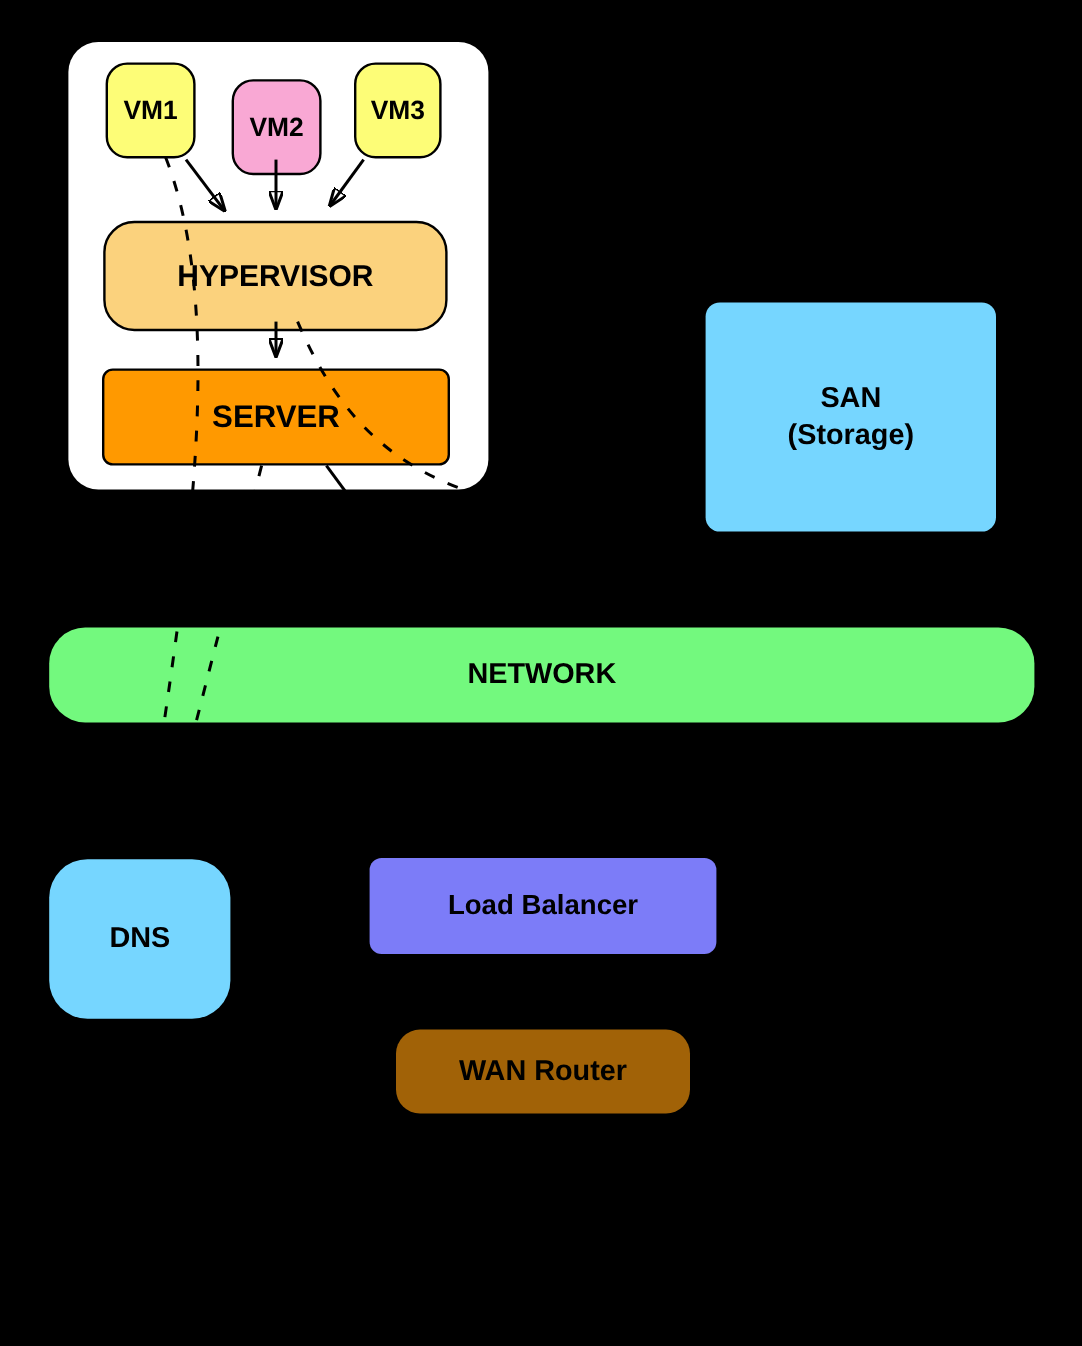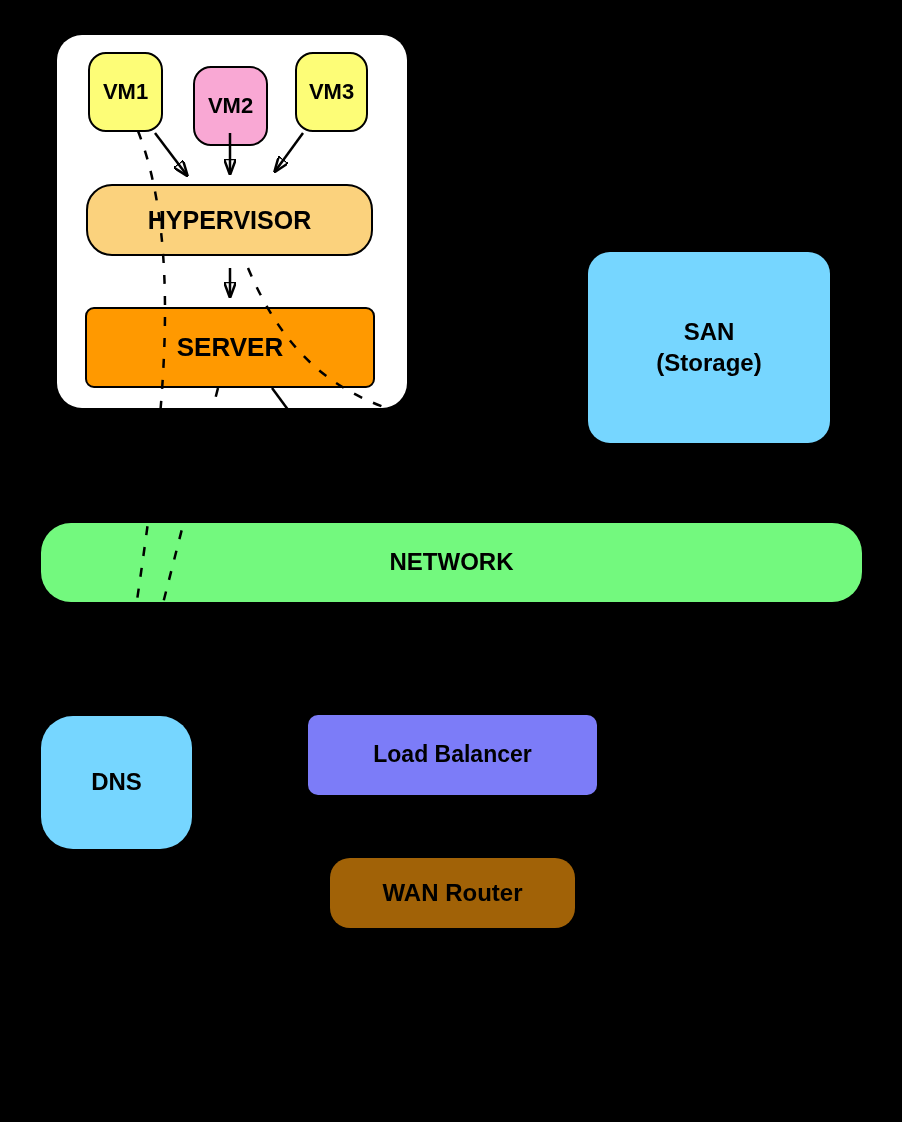--- a/index.html
+++ b/index.html
@@ -45,29 +45,29 @@
   </div>
 
   <div class="node" style="left: 193px; top: 66px; width: 75px; height: 80px; border-radius: 18px; background: #f9a8d4; font-size: 22px; border: 2.5px solid rgb(0, 0, 0);">
     <span class="lbl">VM2</span>
   </div>
 
   <div class="node" style="left: 295px; top: 52px; width: 73px; height: 80px; border-radius: 18px; background: rgb(253, 253, 119); font-size: 22px; border: 2.5px solid rgb(0, 0, 0);">
     <span class="lbl">VM3</span>
   </div>
 
-  <div class="node" style="left: 86px; top: 184px; width: 287px; height: 72px; border-radius: 26px; background: rgb(251, 210, 125); font-size: 25px; border: 2.5px solid rgb(0, 0, 0);">
+  <div class="node" style="left: 86px; top: 184px; width: 287px; height: 92px; border-radius: 26px; background: rgb(251, 210, 125); font-size: 25px; border: 2.5px solid rgb(0, 0, 0);">
     <span class="lbl">HYPERVISOR</span>
   </div>
 
   <div class="node" style="left: 85px; top: 307px; width: 290px; height: 81px; border-radius: 9px; background: rgb(255, 153, 0); font-size: 26px; border: 2.5px solid rgb(0, 0, 0);">
     <span class="lbl">SERVER</span>
   </div>
 
-  <div class="node" style="left: 588px; top: 252px; width: 242px; height: 191px; border-radius: 22px; background: rgb(118, 214, 255); font-size: 24px;">
+  <div class="node" style="left: 588px; top: 252px; width: 242px; height: 191px; border-radius: 12px; background: rgb(118, 214, 255); font-size: 24px;">
     <span class="lbl">SAN</span>
     <span class="lbl">(Storage)</span>
   </div>
 
   <div class="node" style="left: 41px; top: 523px; width: 821px; height: 79px; border-radius: 30px; background: rgb(115, 249, 126); font-size: 24px;">
     <span class="lbl">NETWORK</span>
   </div>
 
   <div class="node" style="left: 41px; top: 716px; width: 151px; height: 133px; border-radius: 32px; background: rgb(118, 214, 255); font-size: 24px;">
     <span class="lbl">DNS</span>

